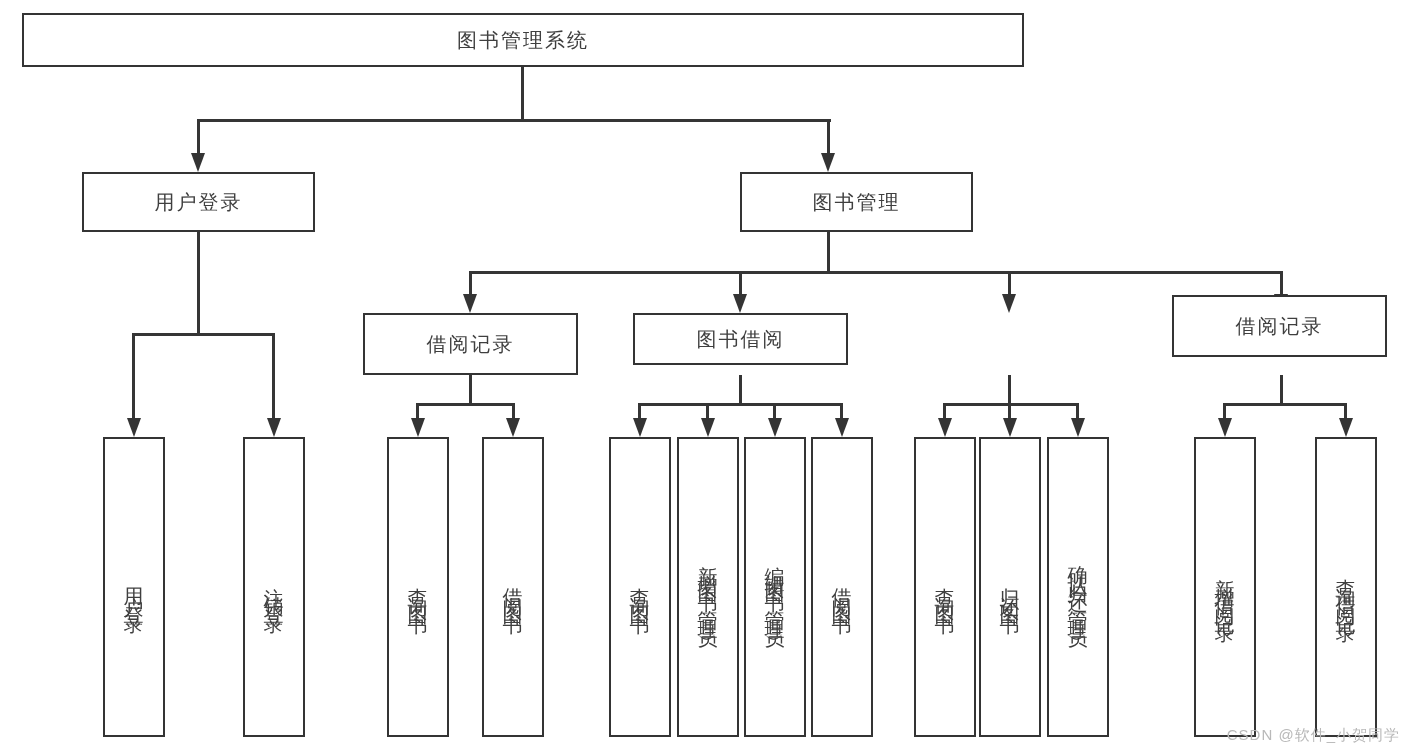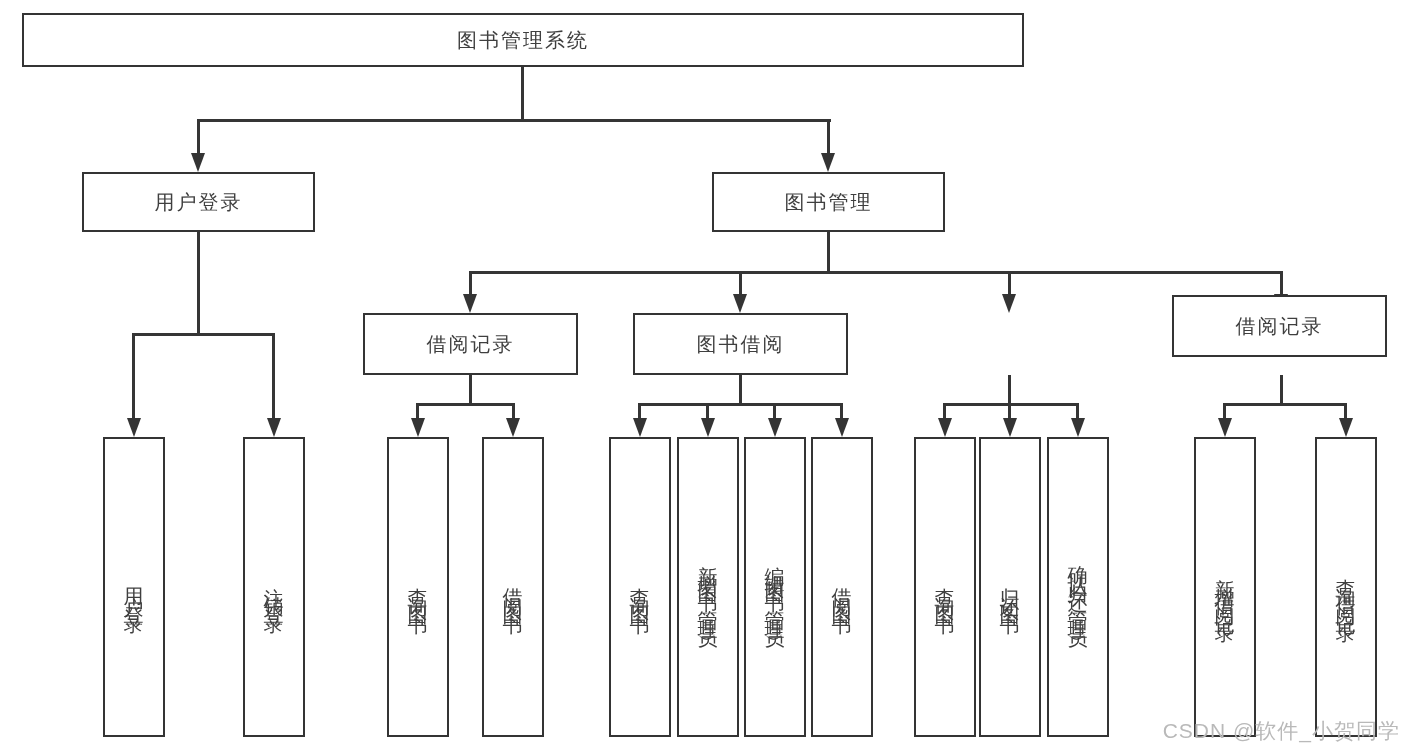--- a/index.html
+++ b/index.html
@@ -6,42 +6,42 @@
   #stage{position:relative;width:1405px;height:747px;background:#fff;overflow:hidden;
          font-family:"Liberation Sans","DejaVu Sans",sans-serif;}
   .box{position:absolute;box-sizing:border-box;border:2.5px solid #343434;background:#fff;
        display:flex;align-items:center;justify-content:center;
        color:#3f3f3f;font-size:20px;letter-spacing:2px;white-space:nowrap;}
   .vbox{writing-mode:vertical-rl;letter-spacing:9px;line-height:1;padding-top:6px;}
   .hl{position:absolute;height:3px;background:#353535;}
   .vl{position:absolute;width:3px;background:#353535;}
   .ar{position:absolute;width:0;height:0;border-left:7px solid transparent;
       border-right:7px solid transparent;border-top:19px solid #343434;}
-  .wm{position:absolute;right:5px;bottom:2px;color:#b9b9b9;font-size:21px;letter-spacing:1px;}
+  .wm{position:absolute;right:5px;bottom:2px;color:#b9b9b9;font-size:15px;letter-spacing:1px;}
 </style>
 </head>
 <body>
 
 <div id="stage">
 
   <div class="box" style="left:22px;top:13px;width:1002px;height:54px;">
     <span>图书管理系统</span>
   </div>
 
   <div class="vl" style="left:521px;top:67px;height:54px;"></div>
   <div class="hl" style="left:197px;top:119px;width:634px;"></div>
   <div class="vl" style="left:197px;top:119px;height:38px;"></div>
   <div class="ar" style="left:191px;top:153px;"></div>
   <div class="vl" style="left:827px;top:119px;height:38px;"></div>
   <div class="ar" style="left:821px;top:153px;"></div>
 
   <div class="box" style="left:82px;top:172px;width:233px;height:60px;">
     <span>用户登录</span>
   </div>
-  <div class="box" style="left:712px;top:172px;width:233px;height:60px;">
+  <div class="box" style="left:740px;top:172px;width:233px;height:60px;">
     <span>图书管理</span>
   </div>
 
   <div class="vl" style="left:197px;top:232px;height:104px;"></div>
   <div class="hl" style="left:132px;top:333px;width:143px;"></div>
   <div class="vl" style="left:132px;top:333px;height:88px;"></div>
   <div class="ar" style="left:127px;top:418px;"></div>
   <div class="vl" style="left:272px;top:333px;height:88px;"></div>
   <div class="ar" style="left:267px;top:418px;"></div>
 
@@ -52,21 +52,21 @@
   <div class="vl" style="left:739px;top:271px;height:26px;"></div>
   <div class="ar" style="left:733px;top:294px;"></div>
   <div class="vl" style="left:1008px;top:271px;height:26px;"></div>
   <div class="ar" style="left:1002px;top:294px;"></div>
   <div class="vl" style="left:1280px;top:271px;height:26px;"></div>
   <div class="ar" style="left:1274px;top:294px;"></div>
 
   <div class="box" style="left:363px;top:313px;width:215px;height:62px;">
     <span>借阅记录</span>
   </div>
-  <div class="box" style="left:633px;top:313px;width:215px;height:62px;">
+  <div class="box" style="left:633px;top:313px;width:215px;height:52px;">
     <span>图书借阅</span>
   </div>
   <div class="box" style="left:1172px;top:295px;width:215px;height:62px;font-family:Liberation Serif, serif;">
     <span>借阅记录</span>
   </div>
 
   <div class="vl" style="left:469px;top:375px;height:31px;"></div>
   <div class="vl" style="left:739px;top:375px;height:31px;"></div>
   <div class="vl" style="left:1008px;top:375px;height:31px;"></div>
   <div class="vl" style="left:1280px;top:375px;height:31px;"></div>

